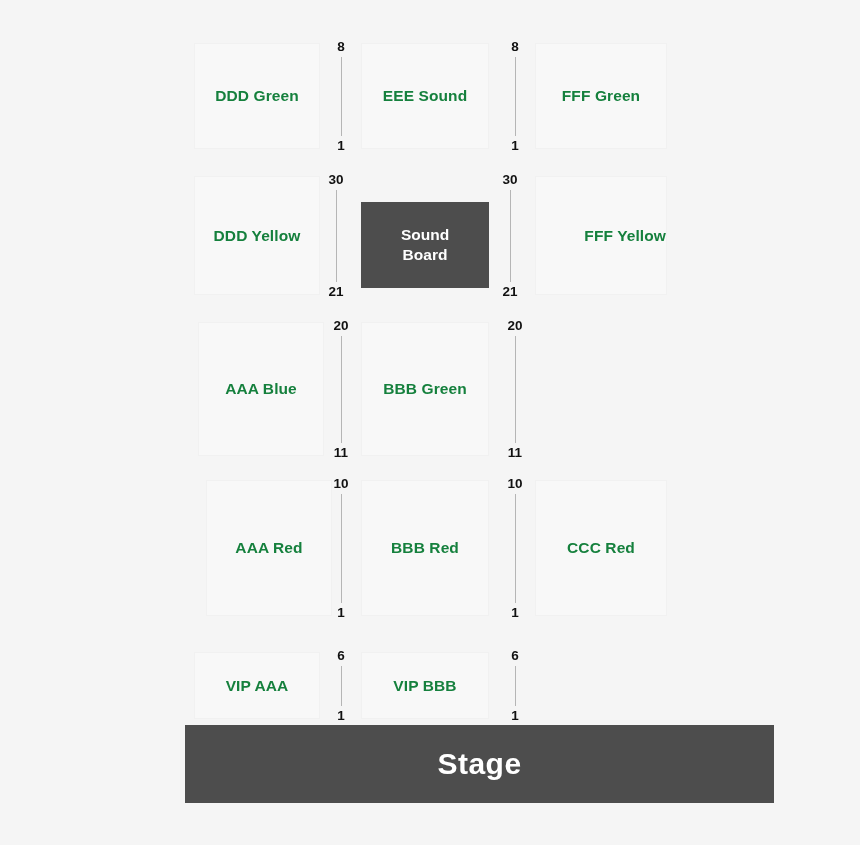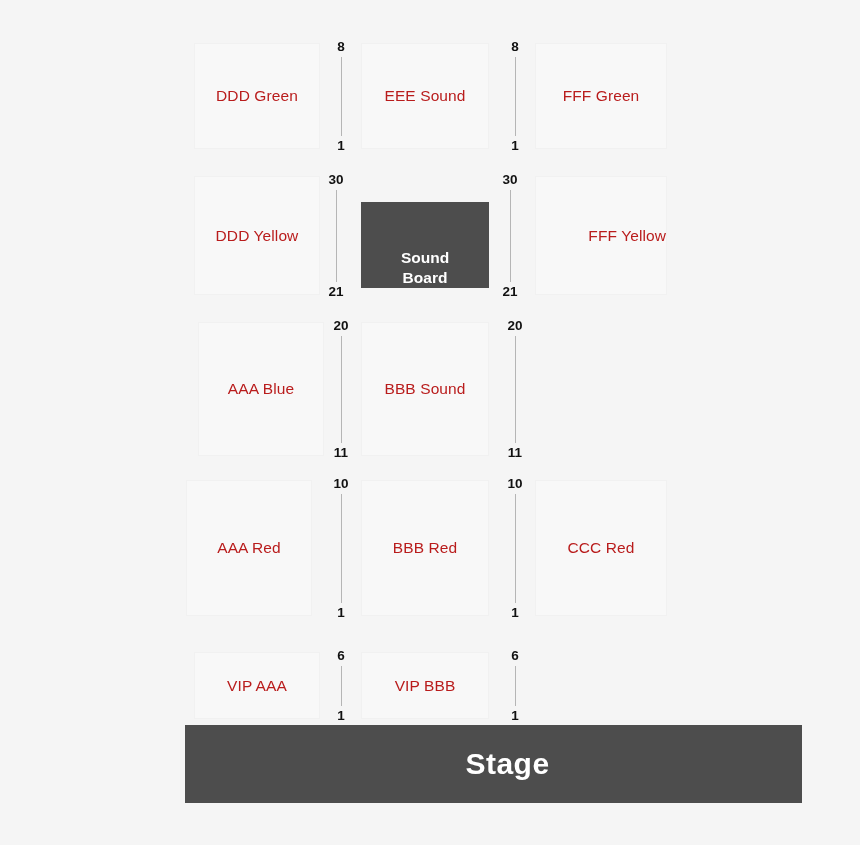--- a/index.html
+++ b/index.html
@@ -26,22 +26,22 @@
     position: absolute;
     background: #f8f8f8;
     border: 1px solid #f1f1f1;
     box-sizing: border-box;
     display: flex;
     align-items: center;
     justify-content: center;
   }
   .section-label {
     font-size: 15.5px;
-    font-weight: normal;
-    color: #b91c1c;
+    font-weight: bold;
+    color: #15803d;
     letter-spacing: 0.1px;
     text-align: center;
     line-height: 1.15;
     white-space: nowrap;
   }
 
   
   .row-marker {
     position: absolute;
     width: 28px;
@@ -61,21 +61,21 @@
     width: 1px;
     background: #b5b5b5;
     margin: 3px 0;
   }
 
   
   #sound-board {
     position: absolute;
     background: #4d4d4d;
     display: flex;
-    align-items: flex-end;
+    align-items: center;
     justify-content: center;
   }
   #sound-board .sb-label {
     font-size: 15.5px;
     font-weight: bold;
     color: #ffffff;
     text-align: center;
     line-height: 1.3;
   }
 
@@ -154,31 +154,31 @@
     <span class="section-label">AAA Blue</span>
   </div>
 
   <div class="row-marker" style="left:327px; top:319px; height:140px;">
     <span class="rownum">20</span>
     <span class="tick-line"></span>
     <span class="rownum">11</span>
   </div>
 
   <div class="section-box" style="left:361px; top:322px; width:128px; height:134px;">
-    <span class="section-label">BBB Sound</span>
+    <span class="section-label">BBB Green</span>
   </div>
 
   <div class="row-marker" style="left:501px; top:319px; height:140px;">
     <span class="rownum">20</span>
     <span class="tick-line"></span>
     <span class="rownum">11</span>
   </div>
 
 
-  <div class="section-box" style="left:186px; top:480px; width:126px; height:136px;">
+  <div class="section-box" style="left:206px; top:480px; width:126px; height:136px;">
     <span class="section-label">AAA Red</span>
   </div>
 
   <div class="row-marker" style="left:327px; top:477px; height:142px;">
     <span class="rownum">10</span>
     <span class="tick-line"></span>
     <span class="rownum">1</span>
   </div>
 
   <div class="section-box" style="left:361px; top:480px; width:128px; height:136px;">
@@ -209,17 +209,17 @@
     <span class="section-label">VIP BBB</span>
   </div>
 
   <div class="row-marker" style="left:501px; top:649px; height:73px;">
     <span class="rownum">6</span>
     <span class="tick-line"></span>
     <span class="rownum">1</span>
   </div>
 
 
-  <div id="stage" style="left:185px; top:725px; width:589px; height:78px;padding-left:28px;">
+  <div id="stage" style="left:185px; top:725px; width:589px; height:78px;">
     <span class="stage-label">Stage</span>
   </div>
 
 </div>
 
 </body></html>

